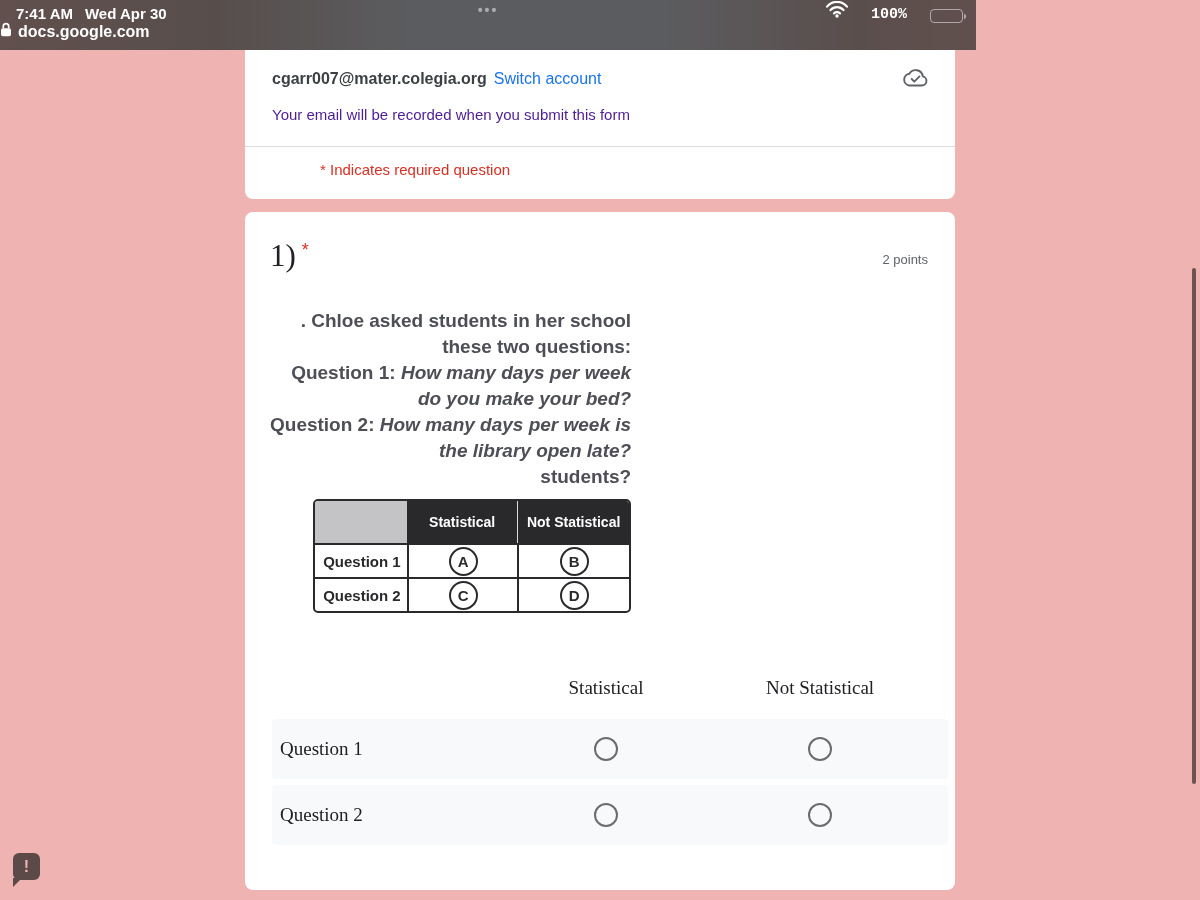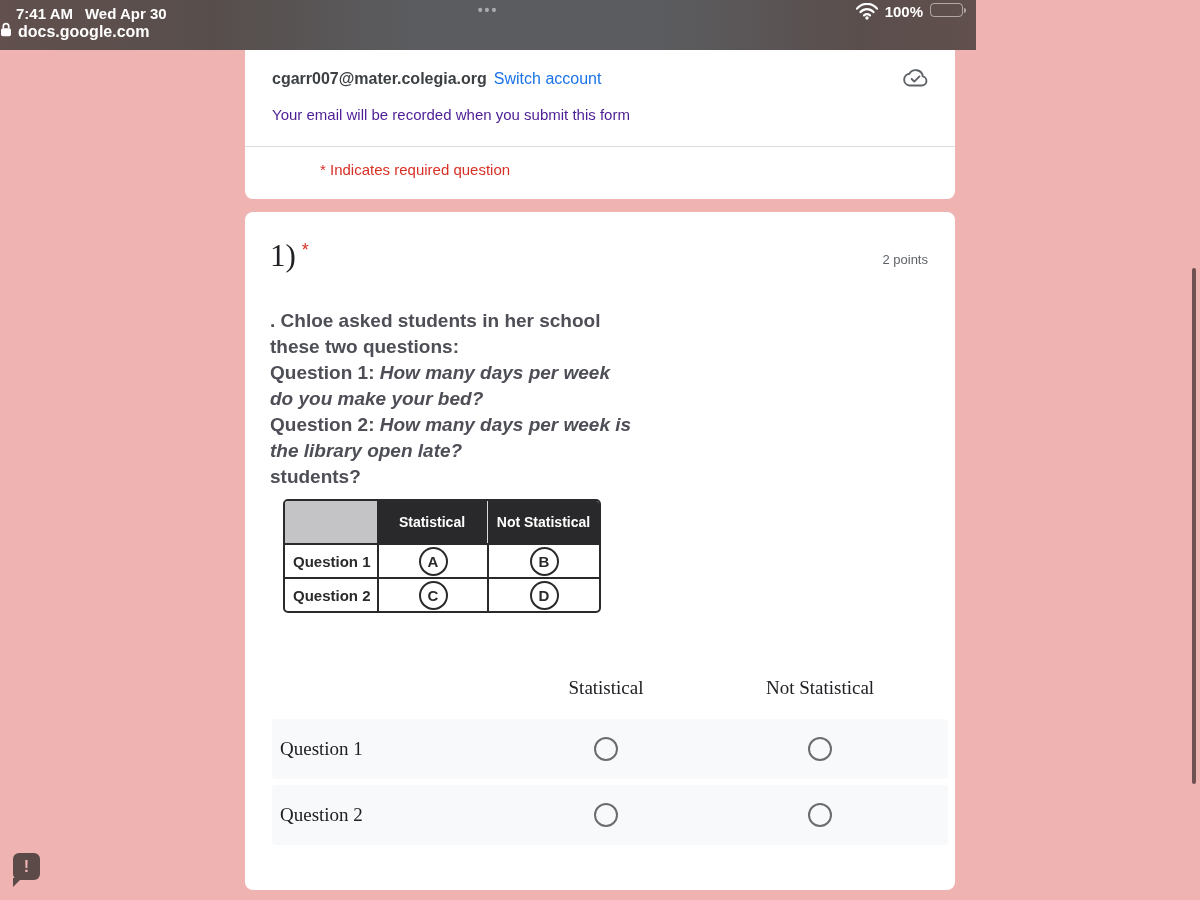--- a/index.html
+++ b/index.html
@@ -8,22 +8,22 @@
 
   
   .toolbar{position:absolute;top:0;left:0;width:976px;height:50px;
     background:linear-gradient(90deg,#61504d 0%,#574e4c 22%,#5b5c5f 42%,#5b5c5f 68%,#5a4e4c 88%,#61504d 100%);}
   .sb-left{position:absolute;left:16px;top:3px;height:20px;display:flex;align-items:center;gap:12px;
     color:#ffffff;font-size:15px;font-weight:700;}
   .sb-dots{position:absolute;left:0;right:0;top:2px;text-align:center;color:#a9abae;
     font-size:14px;letter-spacing:2px;font-weight:700;}
   .sb-url{position:absolute;left:0;right:0;top:22px;display:flex;align-items:center;gap:6px;
     color:#ffffff;font-size:16px;font-weight:700;}
-  .sb-right{position:absolute;right:13px;top:3px;height:20px;display:flex;align-items:flex-start;gap:7px;
-    color:#ffffff;font-size:15px;font-weight:700;}
+  .sb-right{position:absolute;right:13px;top:3px;height:20px;display:flex;align-items:flex-end;gap:23px;
+    color:#ffffff;font-size:15px;font-weight:700;font-family:Liberation Mono, monospace;}
   .battery{position:relative;width:33px;height:14px;border:1.5px solid rgba(255,255,255,0.5);
     border-radius:4px;padding:1px;box-sizing:border-box;}
   .battery-fill{width:100%;height:100%;border-radius:2px;background:#f2ce3f;}
   .battery-nub{position:absolute;right:-4px;top:4px;width:2.5px;height:5px;
     background:rgba(255,255,255,0.5);border-radius:0 2px 2px 0;}
 
   
   .card{position:absolute;left:245px;width:710px;background:#ffffff;box-sizing:border-box;}
   .header-card{top:50px;height:149px;border-radius:0 0 8px 8px;}
   .email-row{position:absolute;left:27px;top:20px;font-size:16px;color:#3c4043;font-weight:700;white-space:nowrap;}
@@ -33,21 +33,21 @@
   .hc-divider{position:absolute;left:0;right:0;top:96px;border-top:1px solid #dadce0;}
   .required-note{position:absolute;left:27px;top:111px;font-size:15px;color:#d93025;margin-left:48px;}
 
   .question-card{top:212px;height:678px;border-radius:8px;}
   .q-num{position:absolute;left:25px;top:26px;font-family:"Liberation Serif",serif;
     font-size:31px;color:#202124;}
   .q-star{font-size:18px;color:#d93025;vertical-align:10px;margin-left:6px;font-family:"Liberation Sans",sans-serif;}
   .q-points{position:absolute;right:27px;top:40px;font-size:13px;color:#5f6368;}
 
   
-  .q-image{position:absolute;left:25px;top:96px;color:#4d4e56;}
+  .q-image{position:absolute;left:25px;top:96px;color:#4d4e56;text-align:right;}
   .img-line{font-size:19px;line-height:26px;font-weight:600;white-space:nowrap;}
   .img-line i{font-style:italic;}
   .img-prompt{margin-top:9px;}
   .qtable{display:inline-grid;grid-template-columns:92px 110px 112px;grid-template-rows:42px 34px 34px;
     border:2.5px solid #2a2a2c;border-radius:5px;margin-top:9px;margin-left:13px;overflow:hidden;background:#fff;}
   .qt-cell{display:flex;align-items:center;justify-content:center;box-sizing:border-box;}
   .qt-corner{background:#c4c4c6;}
   .qt-head{background:#29292b;color:#ffffff;font-size:14px;font-weight:700;}
   .qt-head.sep{border-left:1.5px solid #d9d9d9;}
   .qt-label{justify-content:flex-start;padding-left:8px;font-size:15px;font-weight:700;color:#2a2a2c;

